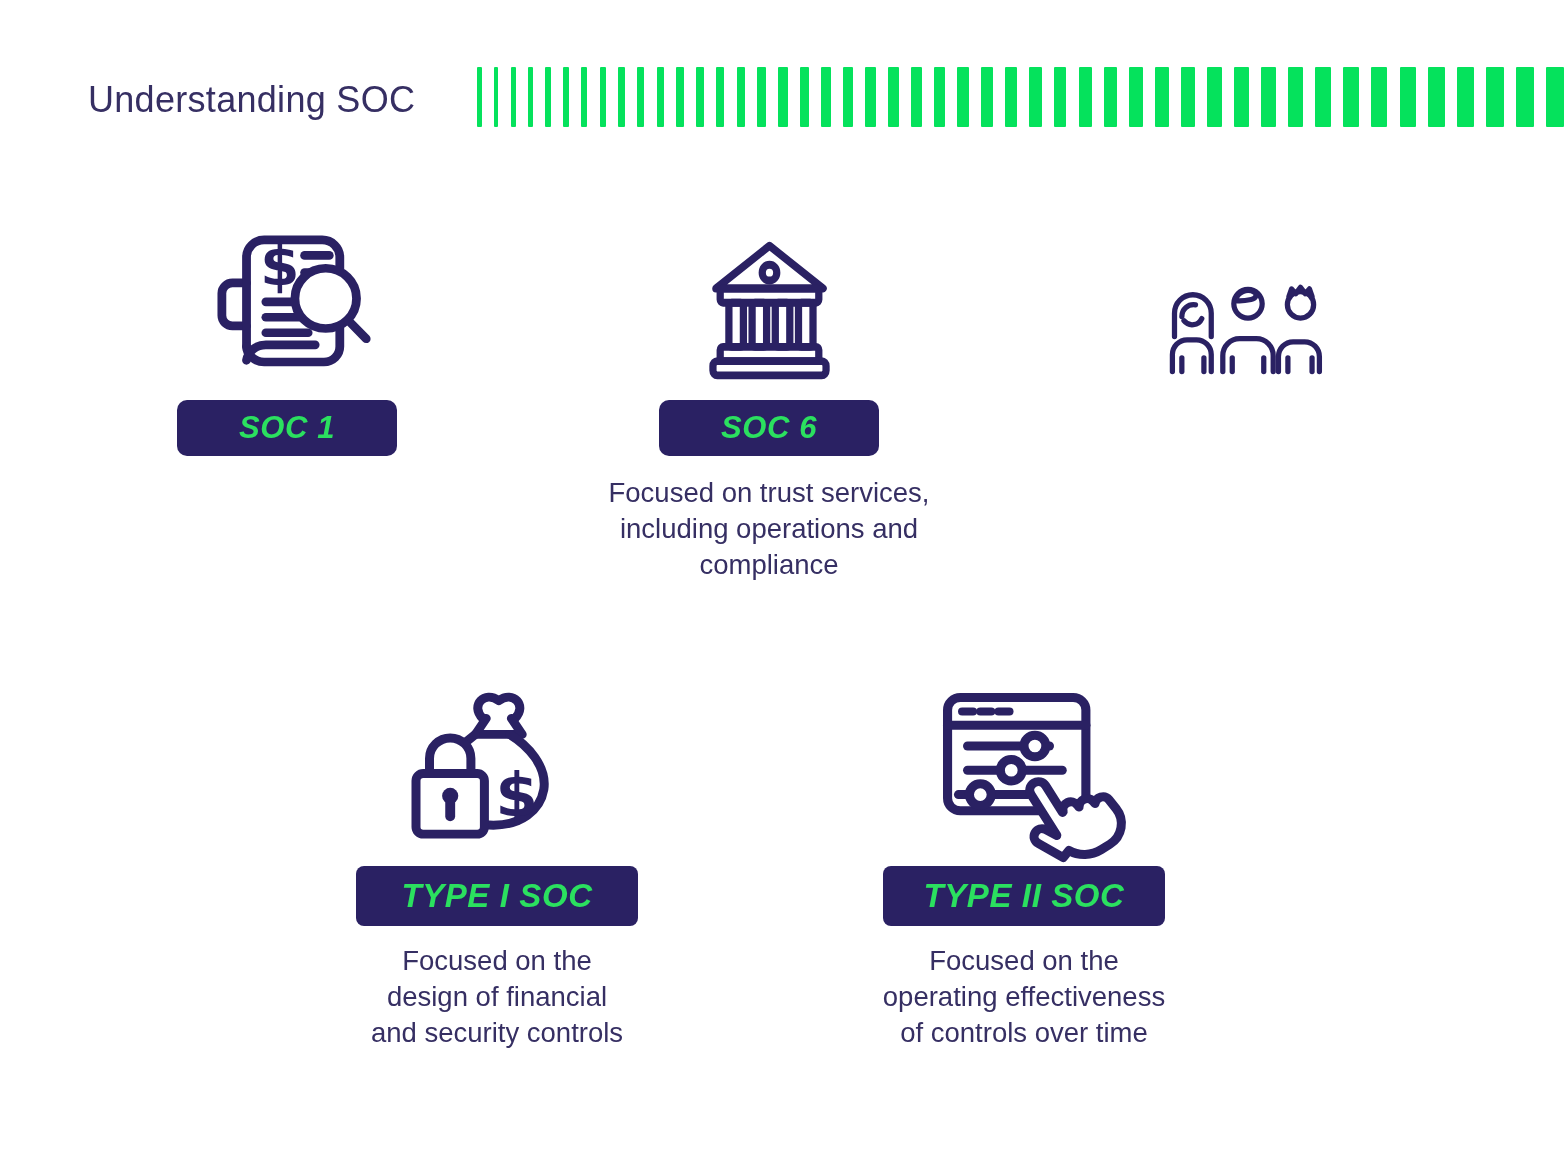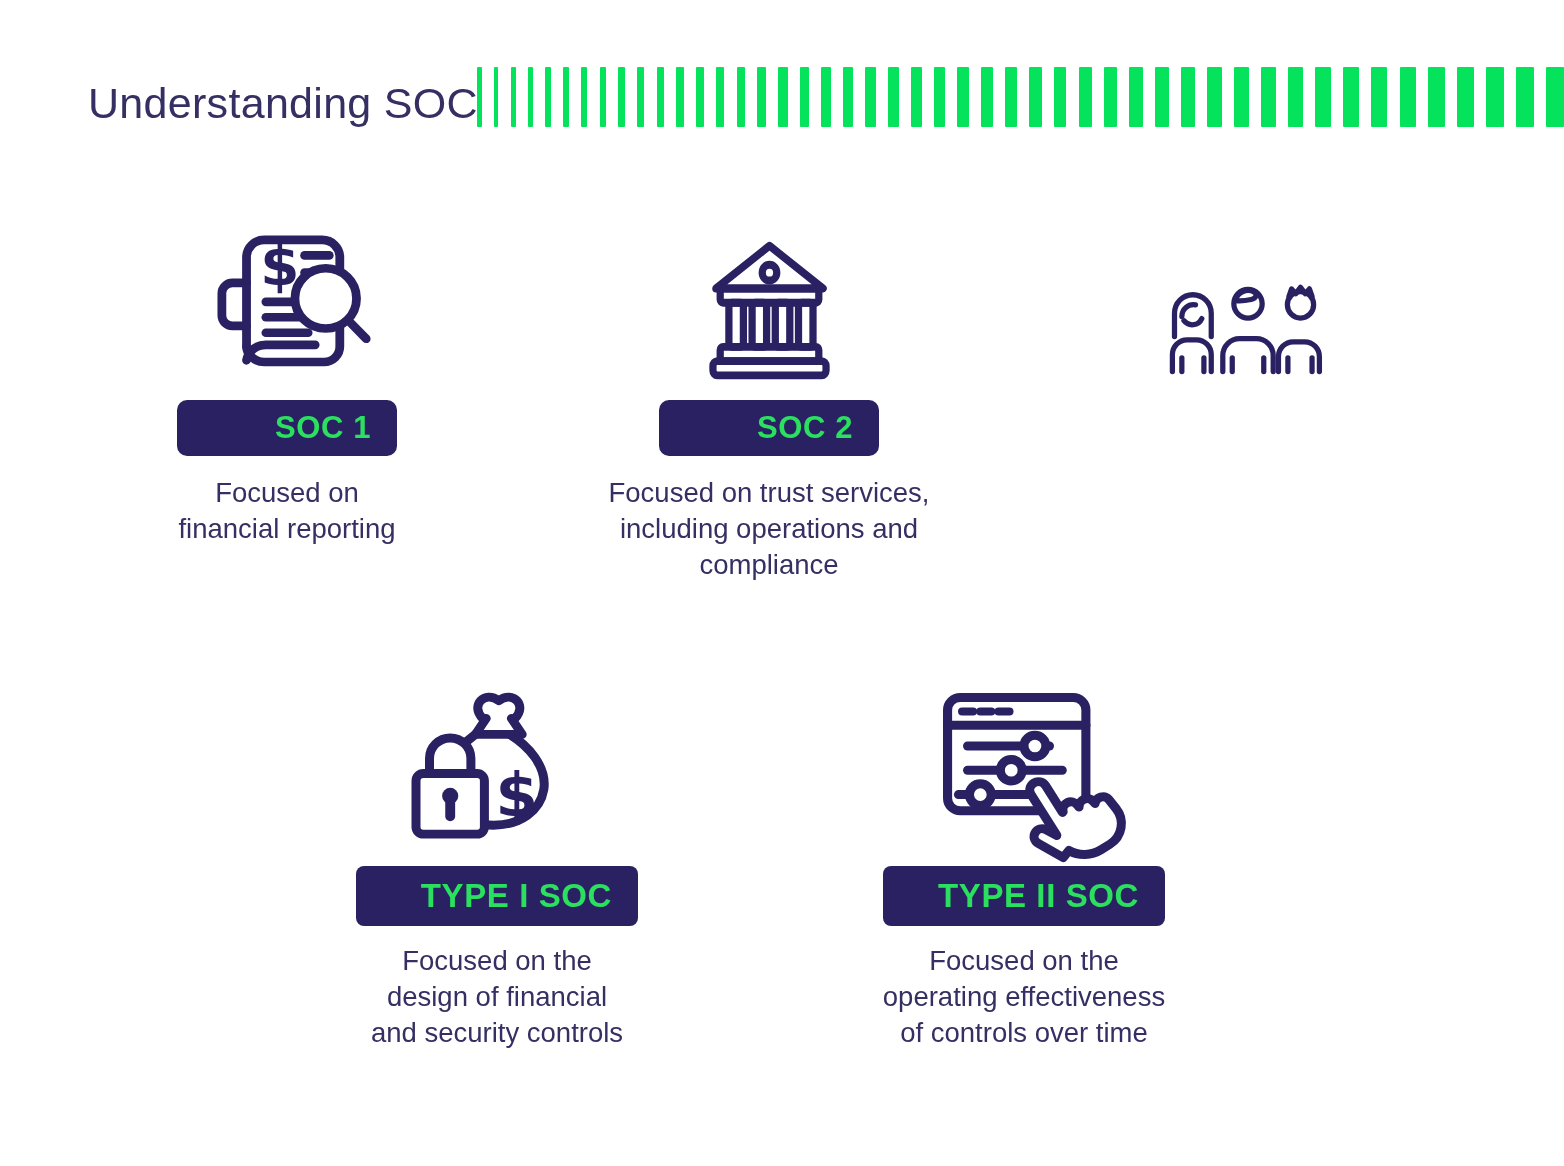--- a/index.html
+++ b/index.html
@@ -16,21 +16,21 @@
     position:relative;
     width:1564px;
     height:1166px;
     background:var(--background);
     overflow:hidden;
   }
   .page-title{
     position:absolute;
     left:88px;
     top:79px;
-    font-size:43px;
+    font-size:36px;
     font-weight:500;
     letter-spacing:0.3px;
     color:var(--text);
     white-space:nowrap;
   }
   .bars{
     position:absolute;
     left:477px;
     top:67px;
     width:1087px;
@@ -68,21 +68,22 @@
   .icon-box svg{overflow:visible;display:block;}
   .badge{
     margin-top:7px;
     min-width:220px;
     height:56px;
     padding:4px 26px;
     background:var(--navy);
     border-radius:10px;
     display:flex;
     align-items:center;
-    justify-content:flex-end;
+    justify-content:center;
+    font-style:italic;
   }
   .row2 .badge{min-width:282px;height:60px;border-radius:8px;}
   .badge span{
     color:var(--green);
     font-size:31px;
     font-weight:bold;
     letter-spacing:0.6px;
     white-space:nowrap;
   }
   .row2 .badge span{font-size:33px;}
@@ -168,40 +169,38 @@
         <path d="M38,47 h22"></path>
         <path d="M38,56 h22"></path>
         <path d="M38,65 h24"></path>
         <circle cx="72" cy="45" r="17.5" fill="#fff"></circle>
         <path d="M84.5,57.5 l10.5,11"></path>
       </svg>
     </div>
     <div class="badge">
       <span>SOC 1</span>
     </div>
-    <p class="desc">Focused on
-financial reporting</p>
   </section>
 
   <section class="card row1" id="card-soc-2">
     <div class="icon-box">
       <svg class="ic" width="145" height="158" viewBox="0 0 100 100" preserveAspectRatio="none" style="margin-bottom:5px;">
         <path d="M13,37 L50,10 L87,37 Z"></path>
         <circle cx="50" cy="27" r="5"></circle>
         <rect x="16" y="37" width="68" height="9" rx="2"></rect>
         <rect x="22" y="46" width="10" height="28" rx="2"></rect>
         <rect x="38" y="46" width="10" height="28" rx="2"></rect>
         <rect x="54" y="46" width="10" height="28" rx="2"></rect>
         <rect x="70" y="46" width="10" height="28" rx="2"></rect>
         <rect x="16" y="74" width="68" height="9" rx="2"></rect>
         <rect x="11" y="83" width="78" height="9" rx="3"></rect>
       </svg>
     </div>
     <div class="badge">
-      <span>SOC 2</span>
+      <span>SOC 6</span>
     </div>
     <p class="desc">Focused on trust services,
 including operations and
 compliance</p>
   </section>
 
   <section class="card row1" id="card-soc-3">
     <div class="icon-box">
       <svg class="ic" width="168" height="106" viewBox="0 0 160 100" preserveAspectRatio="none" style="margin-bottom:14px;">
 

